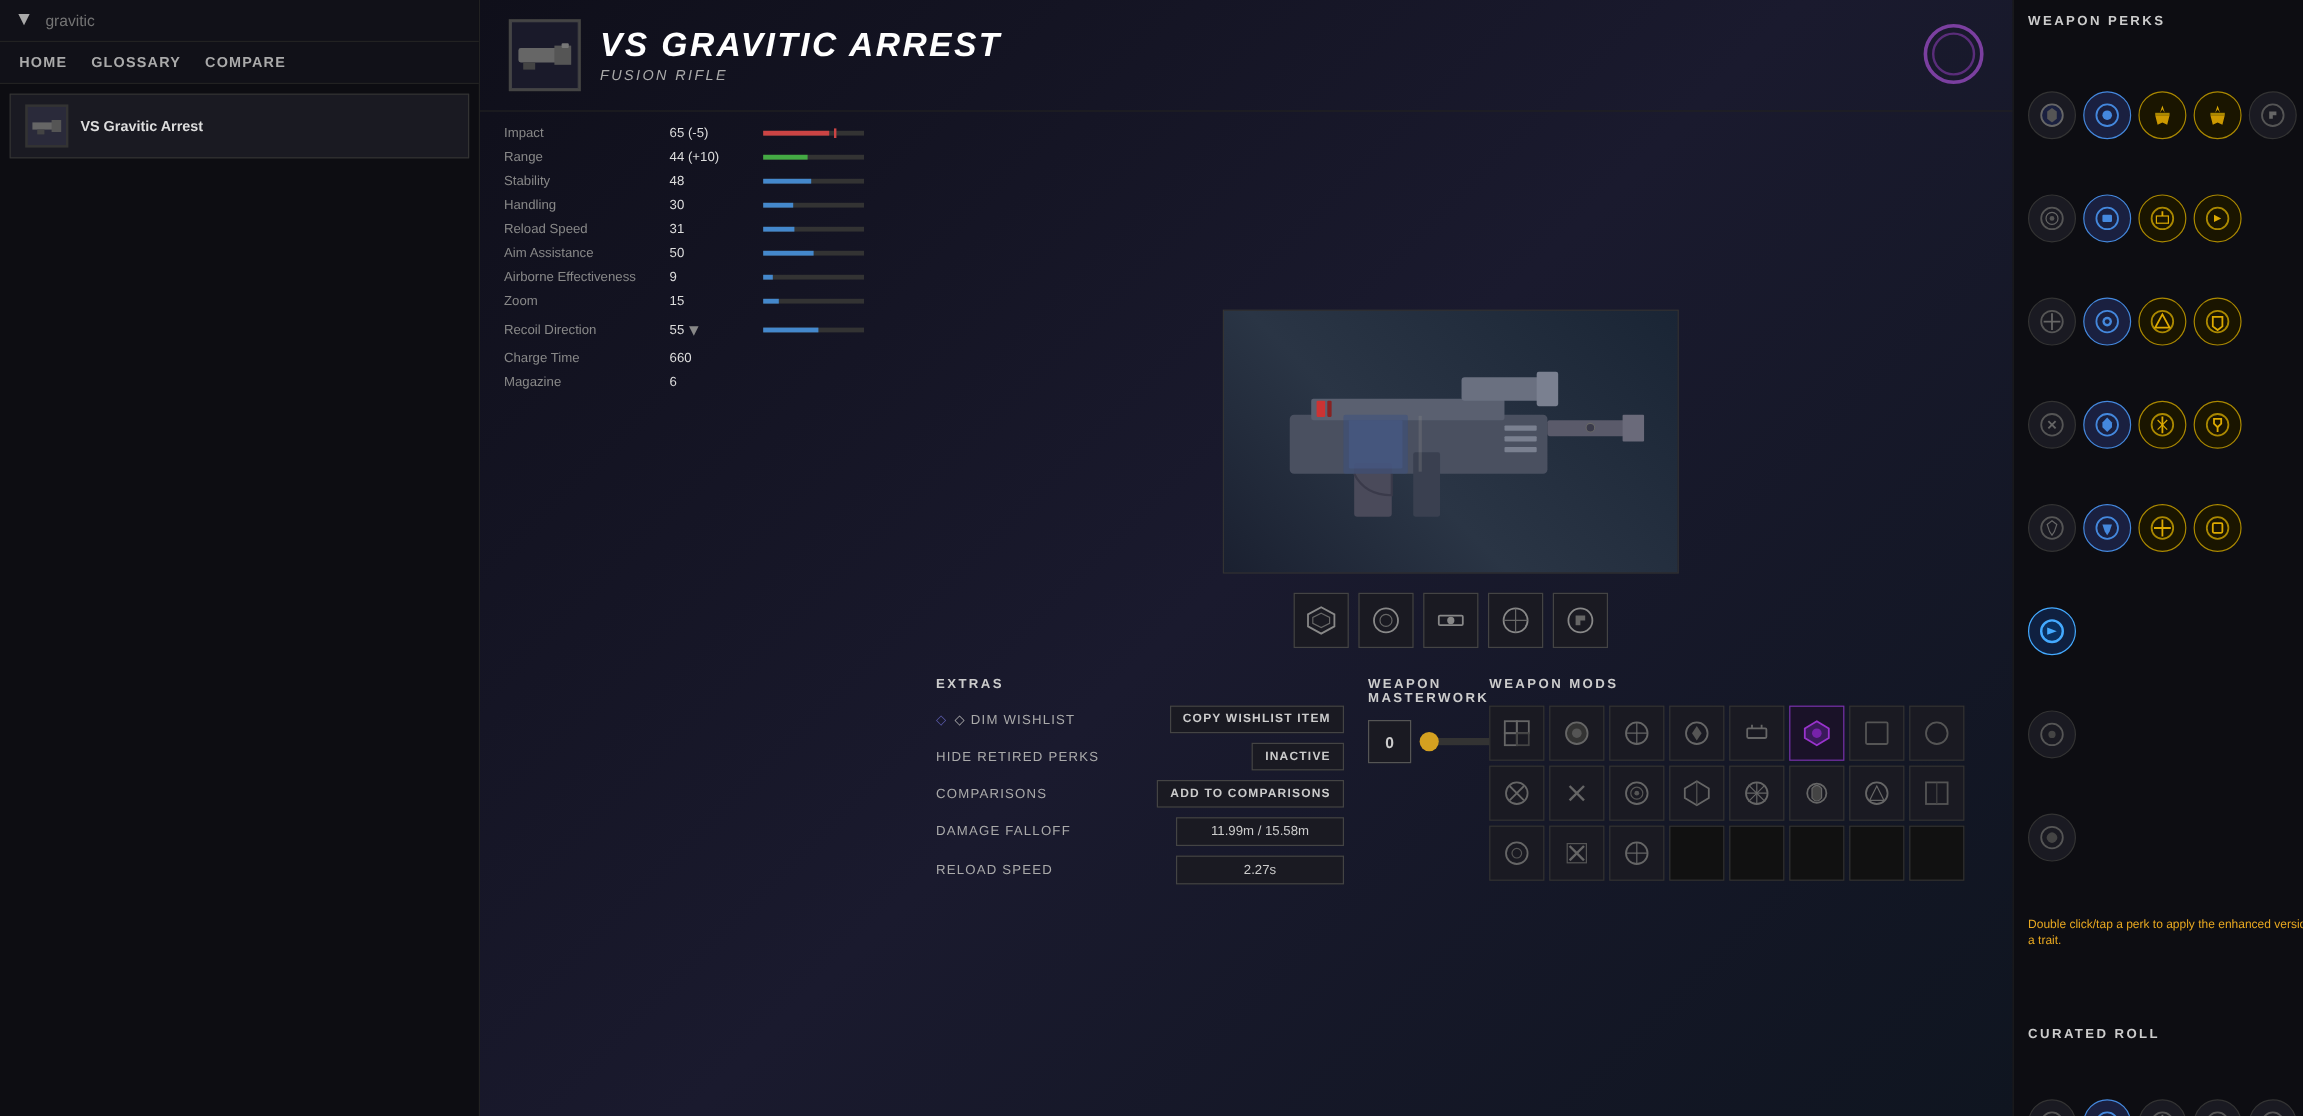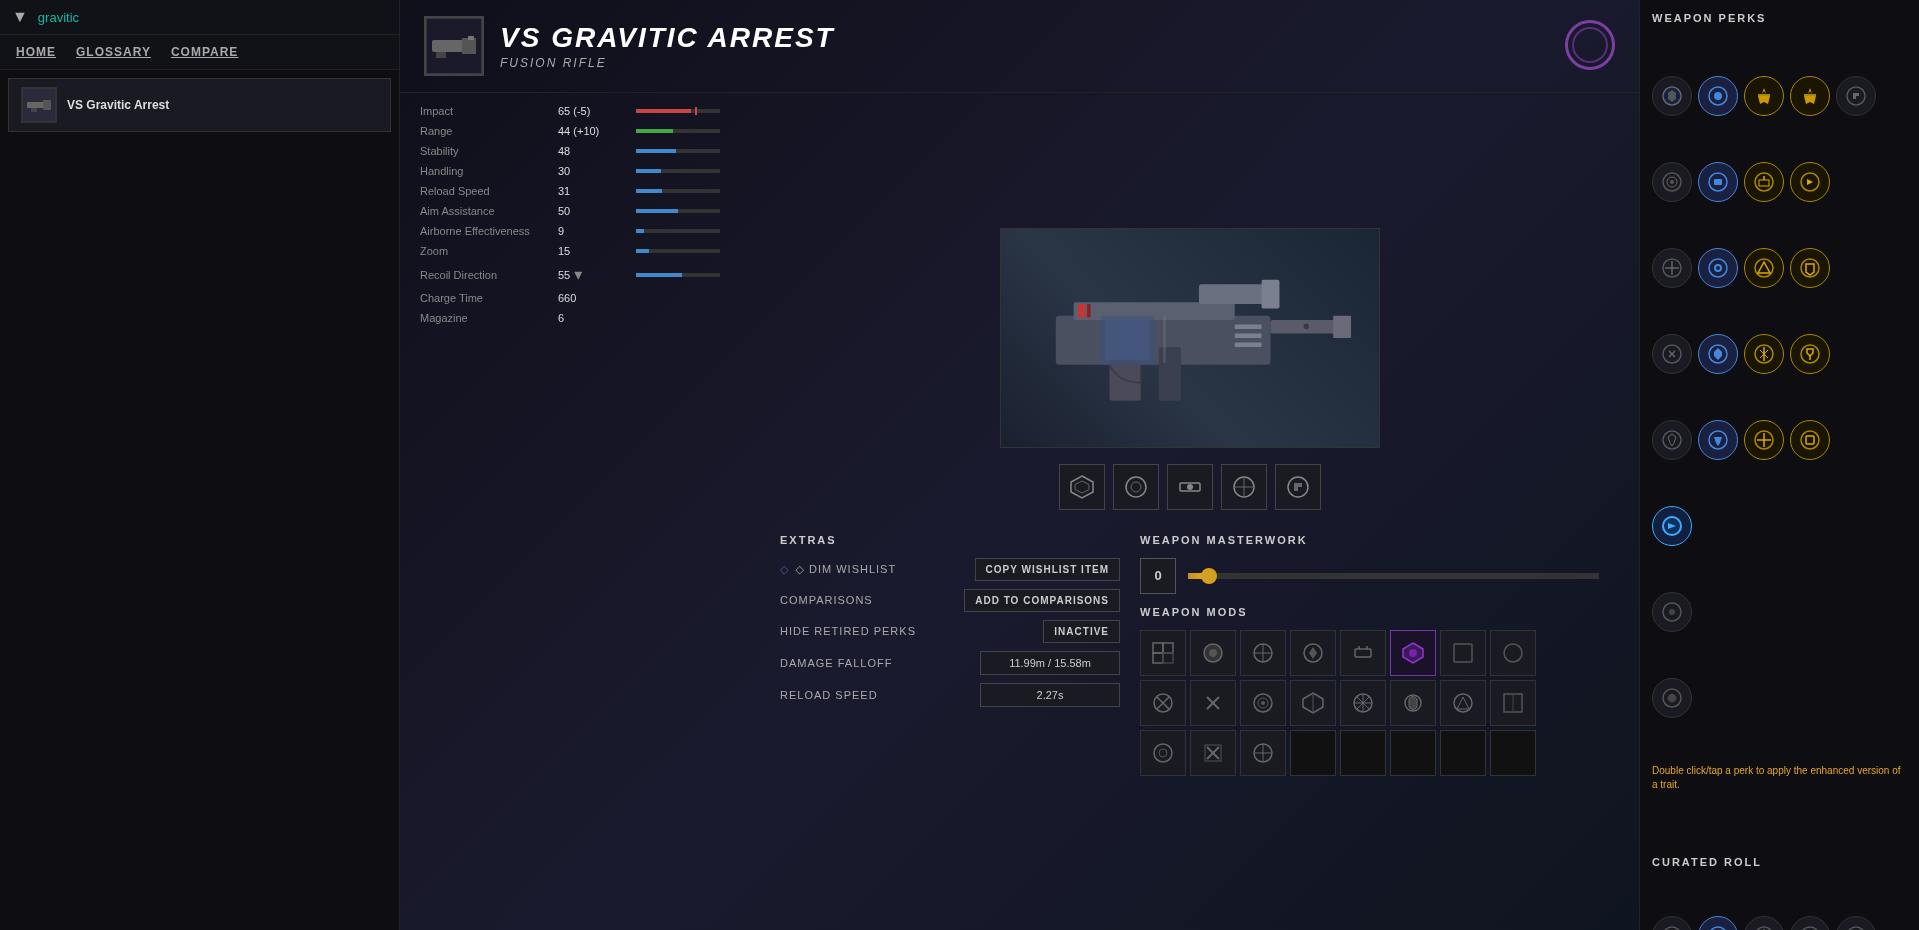--- a/index.html
+++ b/index.html
@@ -32,40 +32,39 @@
       gap: 10px;
     }
     .filter-icon {
       color: #aaa;
       font-size: 16px;
       cursor: pointer;
     }
     .search-input {
       background: transparent;
       border: none;
-      color: #14b8a6;
+      color: #737373;
       font-size: 13px;
       outline: none;
       flex: 1;
     }
     .nav-bar {
       display: flex;
       gap: 20px;
       padding: 10px 16px;
       background: #111118;
       border-bottom: 1px solid #222;
     }
     .nav-item {
       color: #aaa;
       font-size: 12px;
       font-weight: bold;
       letter-spacing: 1px;
       cursor: pointer;
       text-transform: uppercase;
-      text-decoration: underline;
     }
     .weapon-list-item {
       display: flex;
       align-items: center;
       gap: 10px;
       padding: 8px 12px;
       background: #1a1a22;
       border: 1px solid #333;
       margin: 8px;
       cursor: pointer;
@@ -663,41 +662,41 @@
 
           <div class="extras-row">
             <span class="extras-label">
               <span style="color:#5a5aaa;">◇</span>
               <span>◇ DIM WISHLIST</span>
             </span>
             <button class="extras-btn">COPY WISHLIST ITEM</button>
           </div>
 
           <div class="extras-row">
+            <span class="extras-label">HIDE RETIRED PERKS</span>
+            <button class="extras-btn">INACTIVE</button>
+          </div>
+
+          <div class="extras-row">
             <span class="extras-label">COMPARISONS</span>
             <button class="extras-btn">ADD TO COMPARISONS</button>
-          </div>
-
-          <div class="extras-row">
-            <span class="extras-label">HIDE RETIRED PERKS</span>
-            <button class="extras-btn">INACTIVE</button>
           </div>
 
           <div class="extras-row">
             <span class="extras-label">DAMAGE FALLOFF</span>
             <span class="extras-value">11.99m / 15.58m</span>
           </div>
 
           <div class="extras-row">
             <span class="extras-label">RELOAD SPEED</span>
             <span class="extras-value">2.27s</span>
           </div>
         </div>
 
-        <div style="flex:1;display:flex;flex-direction:column;">
+        <div style="flex:1;display:flex;">
 
           <div class="masterwork-panel">
             <div class="section-title">WEAPON MASTERWORK</div>
             <div class="masterwork-slider-container">
               <div class="masterwork-level">0</div>
               <div class="masterwork-slider">
                 <div class="masterwork-slider-fill"></div>
                 <div class="masterwork-slider-thumb"></div>
               </div>
             </div>

